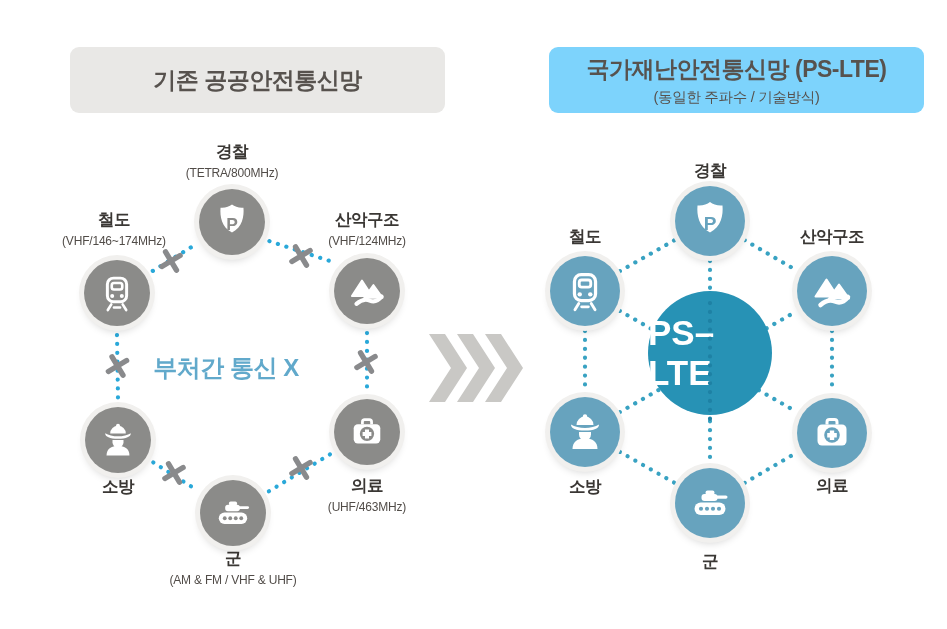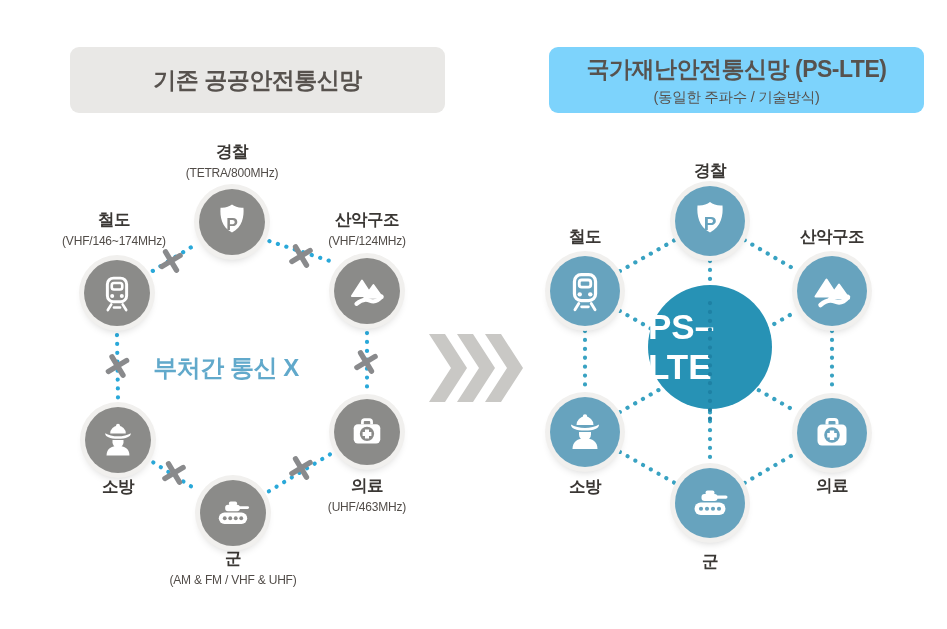--- a/index.html
+++ b/index.html
@@ -25,21 +25,21 @@
   .node-circle.blue { width:70px; height:70px; background:#67A3BE; color:#67A3BE; }
   .node-circle svg { display:block; }
 
   .node-label-block { position:absolute; width:220px; text-align:center; }
   .node-label { font-size:16.5px; font-weight:bold; color:#3A3734; letter-spacing:-0.5px; }
   .node-freq  { font-size:12px; color:#514C48; margin-top:3px; letter-spacing:-0.2px; }
 
   .center-note { position:absolute; left:106px; top:352px; width:240px; text-align:center;
                  font-size:24px; font-weight:600; color:#61A9CB; letter-spacing:-0.5px; }
 
-  .ps-circle { position:absolute; left:648px; top:285px; width:124px; height:124px;
+  .ps-circle { position:absolute; left:648px; top:291px; width:124px; height:124px;
                border-radius:50%; background:#2792B5;
                display:flex; align-items:center; justify-content:center; }
   .ps-label { font-size:35px; font-weight:800; color:#ffffff; }
 
   .chevrons { position:absolute; left:429px; top:334px; }
 </style>
 </head>
 <body>
 
 <div class="canvas">

